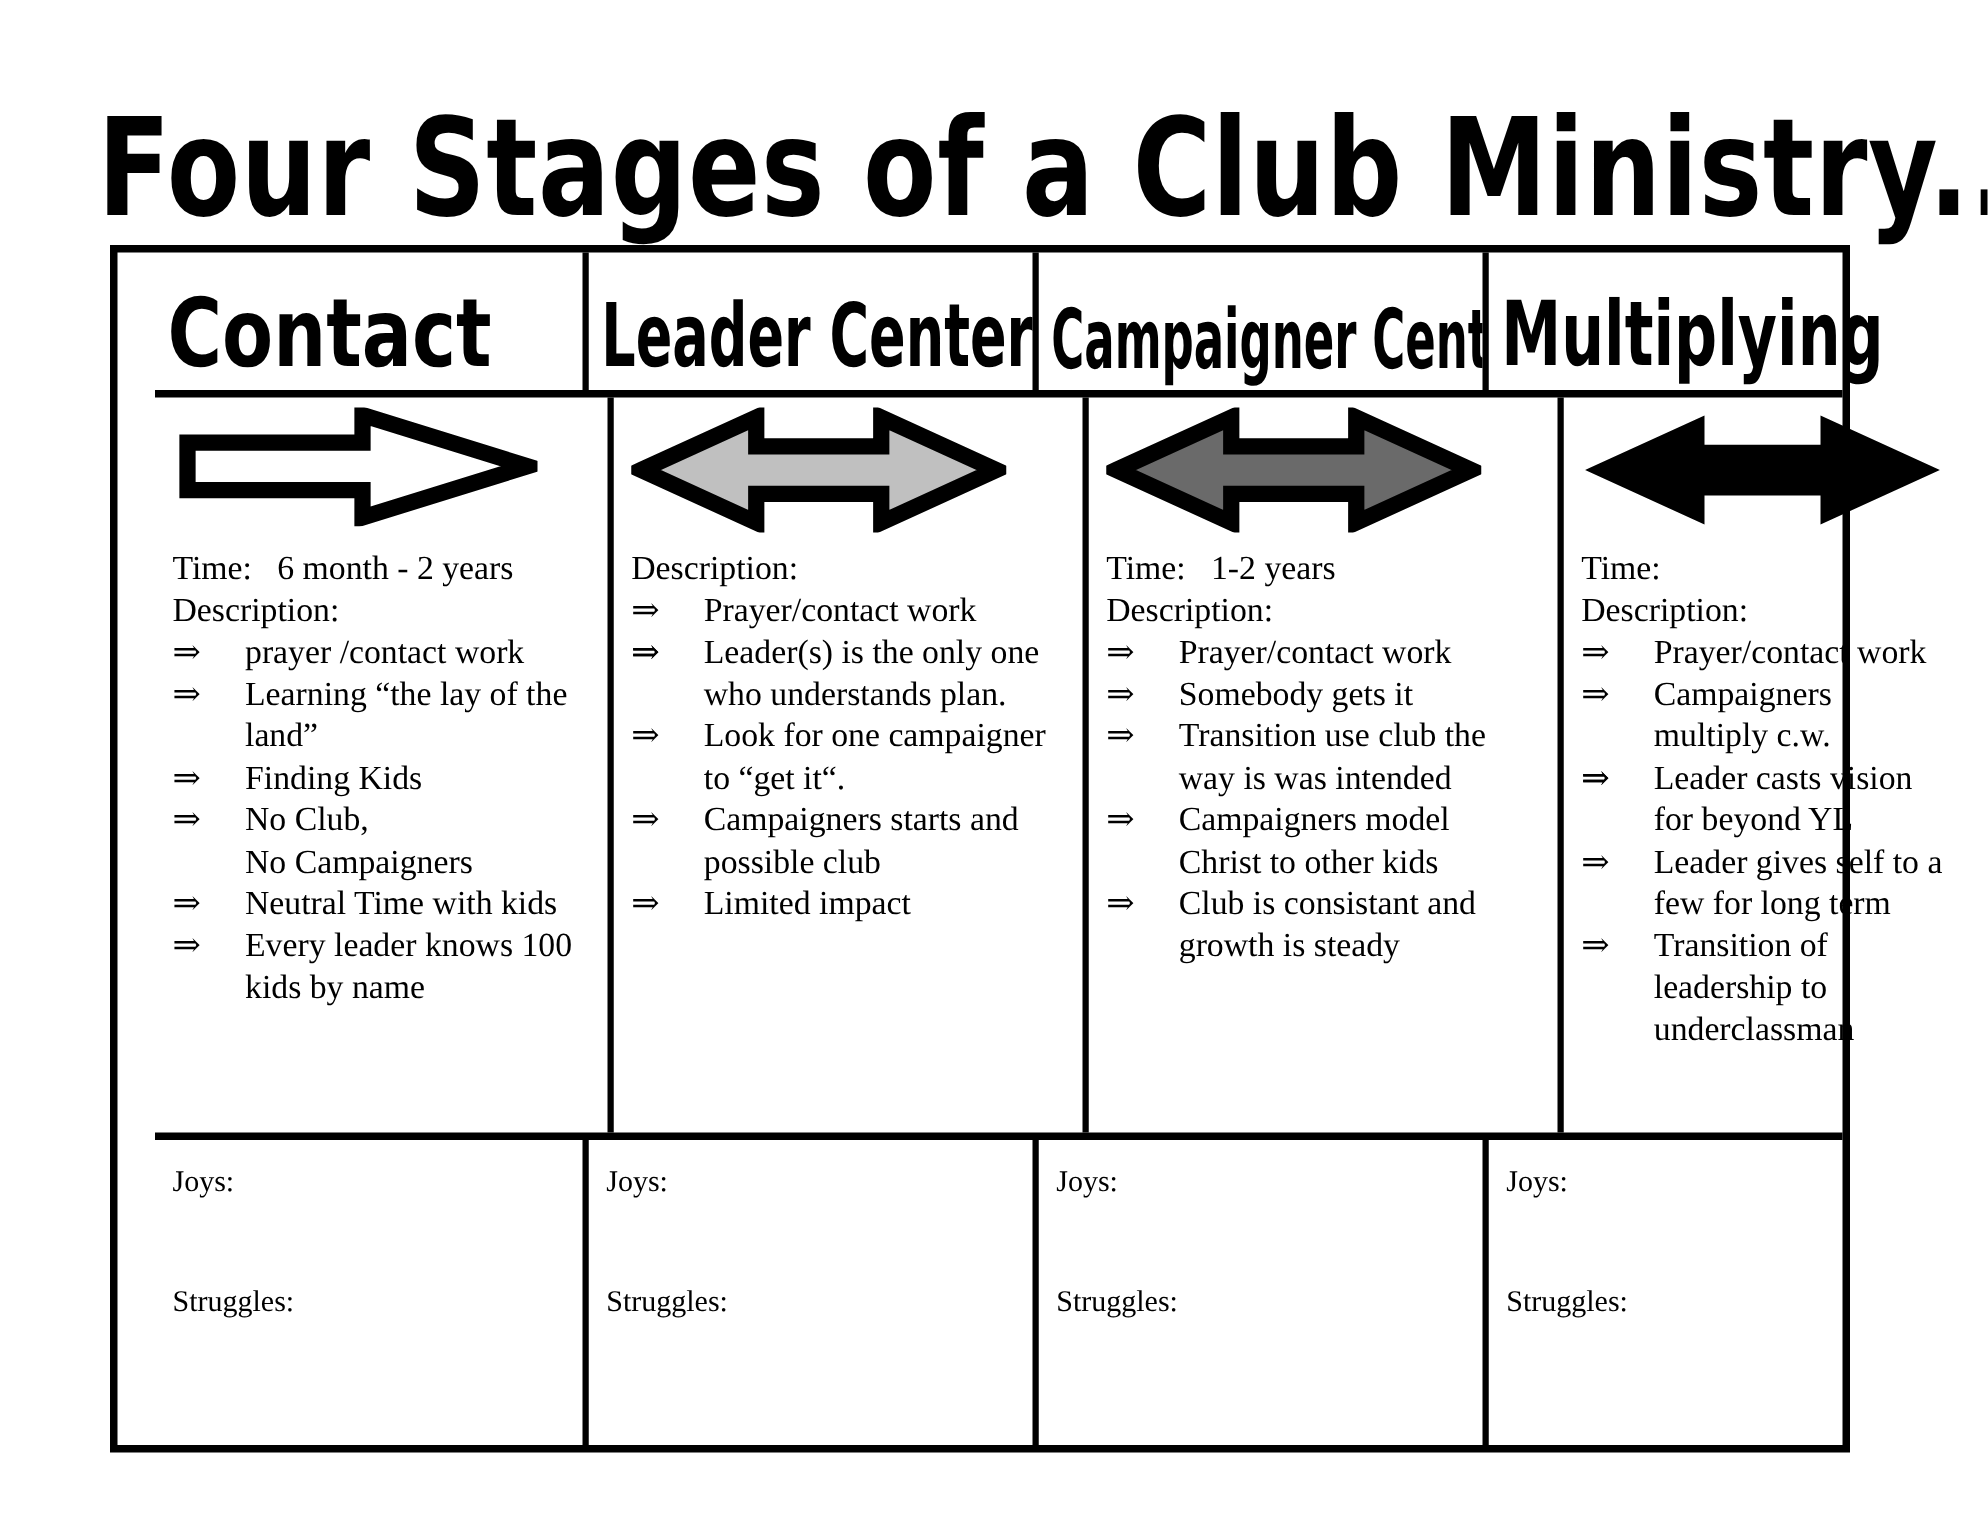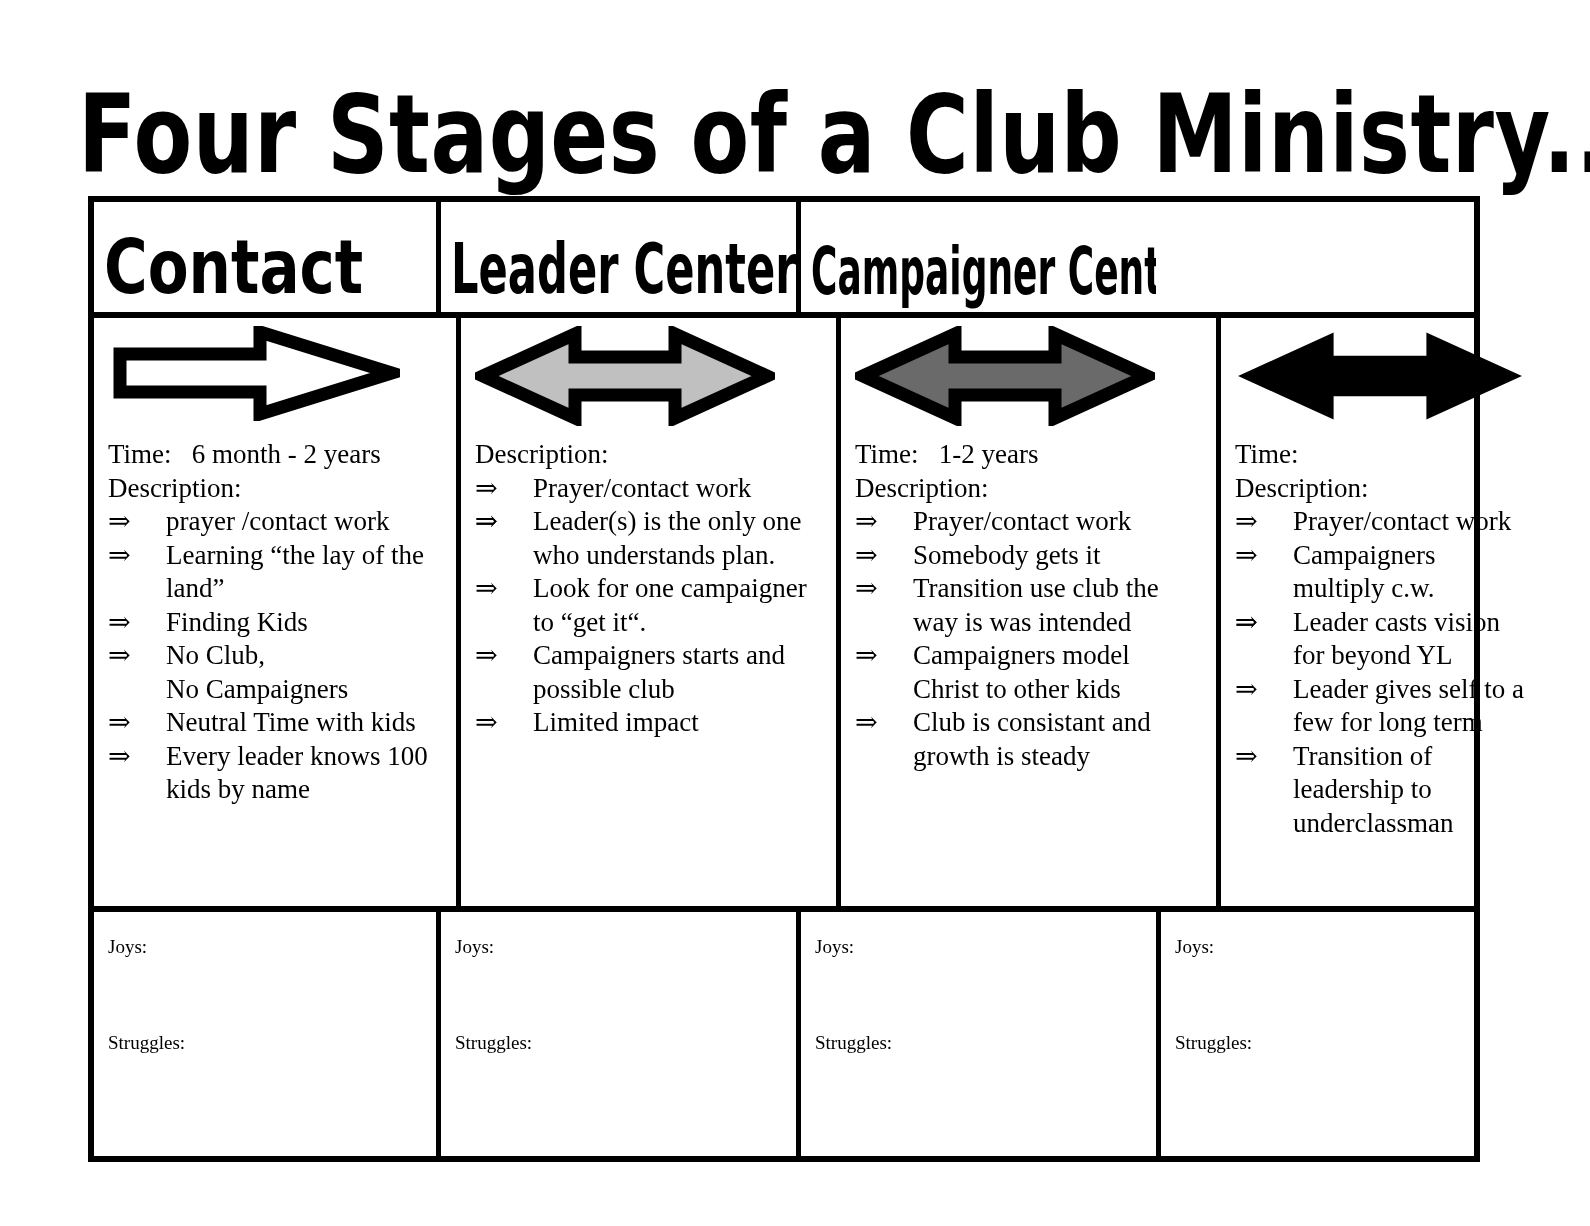--- a/index.html
+++ b/index.html
@@ -43,20 +43,21 @@
   
   .table {
     position: absolute;
     left: 88px;
     top: 196px;
     width: 1392px;
     height: 966px;
     border: 6px solid #000000;
     box-sizing: border-box;
     background: #ffffff;
+    padding-left: 30px;
   }
 
   .row {
     display: flex;
     width: 100%;
     box-sizing: border-box;
   }
   .row-head {
     height: 116px;
     border-bottom: 6px solid #000000;
@@ -151,21 +152,21 @@
   }
   ul.bullets li .txt {
     display: block;
   }
 
   
   .foot-text {
     position: absolute;
     left: 14px;
     top: 18px;
-    font-size: 19px;
+    font-size: 24px;
     line-height: 33.5px;
   }
   .foot-text .joys { display: block; }
   .foot-text .spacer { display: block; height: 62px; }
   .foot-text .struggles { display: block; }
 </style>
 </head>
 <body>
 
 <div class="page">
@@ -176,20 +177,23 @@
 
     <div class="row row-head">
       <div class="cell c1">
         <div class="hdr hdr-1">Contact</div>
       </div>
       <div class="cell c2">
         <div class="hdr hdr-2">Leader Centered</div>
       </div>
       <div class="cell c3">
         <div class="hdr hdr-3">Campaigner Centered</div>
+      </div>
+      <div class="cell c4">
+        <div class="hdr hdr-4">Multiplying</div>
       </div>
     </div>
 
     <div class="row row-body">
 
       <div class="cell c1">
         <div class="arrow-box">
           <svg class="arrow-svg arrow-1" width="290" height="95" viewBox="0 0 290 95">
             <polygon points="10,28 150,28 150,6 282,47 150,88 150,66 10,66" fill="#ffffff" stroke="#000000" stroke-width="13" stroke-linejoin="miter"></polygon>
           </svg>

